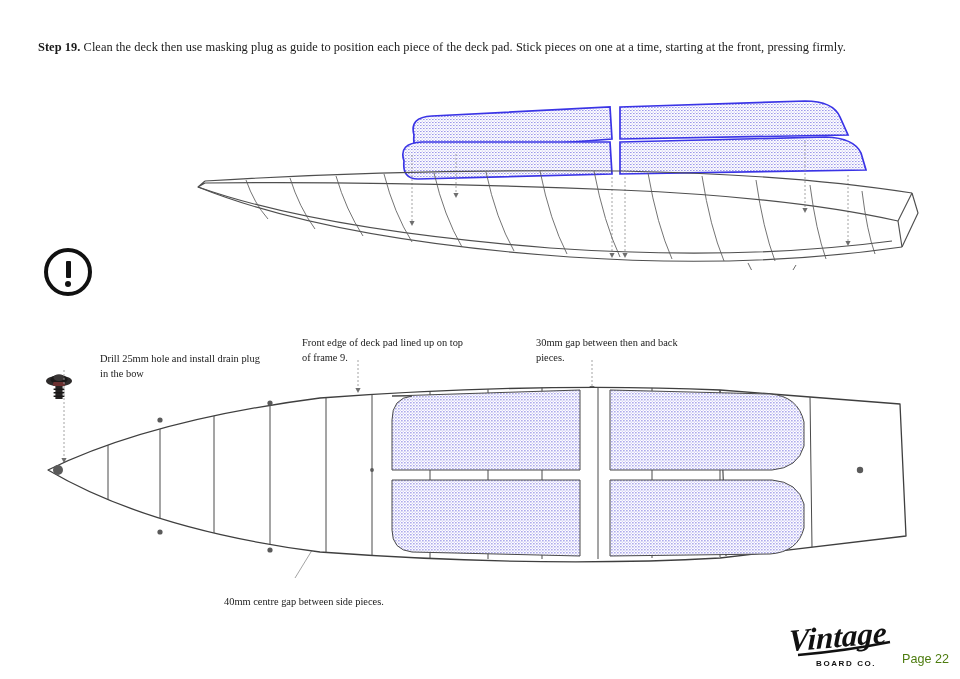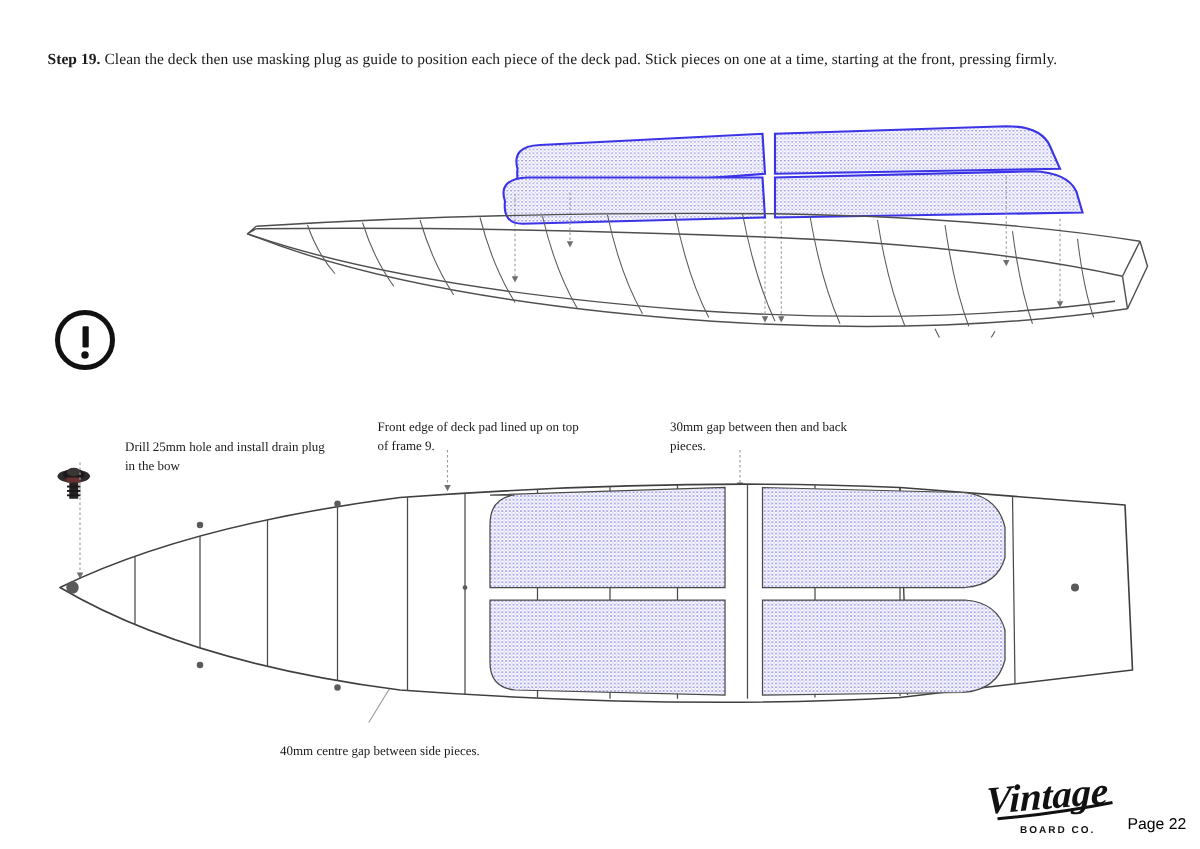--- a/index.html
+++ b/index.html
@@ -113,21 +113,21 @@
     top: 0;
     width: 108px;
     height: 52px;
   }
   #page-number {
     position: absolute;
     left: 112px;
     top: 34px;
     font-family: "Liberation Sans", "DejaVu Sans", sans-serif;
     font-size: 12.6px;
-    color: #000000;
+    color: #4d7c0f;
     white-space: nowrap;
   }
 
   
   .drawing {
     position: absolute;
     display: block;
   }
   #side-view-drawing { left: 150px; top: 95px;  width: 790px; height: 175px; }
   #plan-view-drawing { left: 20px;  top: 360px; width: 930px; height: 240px; }

